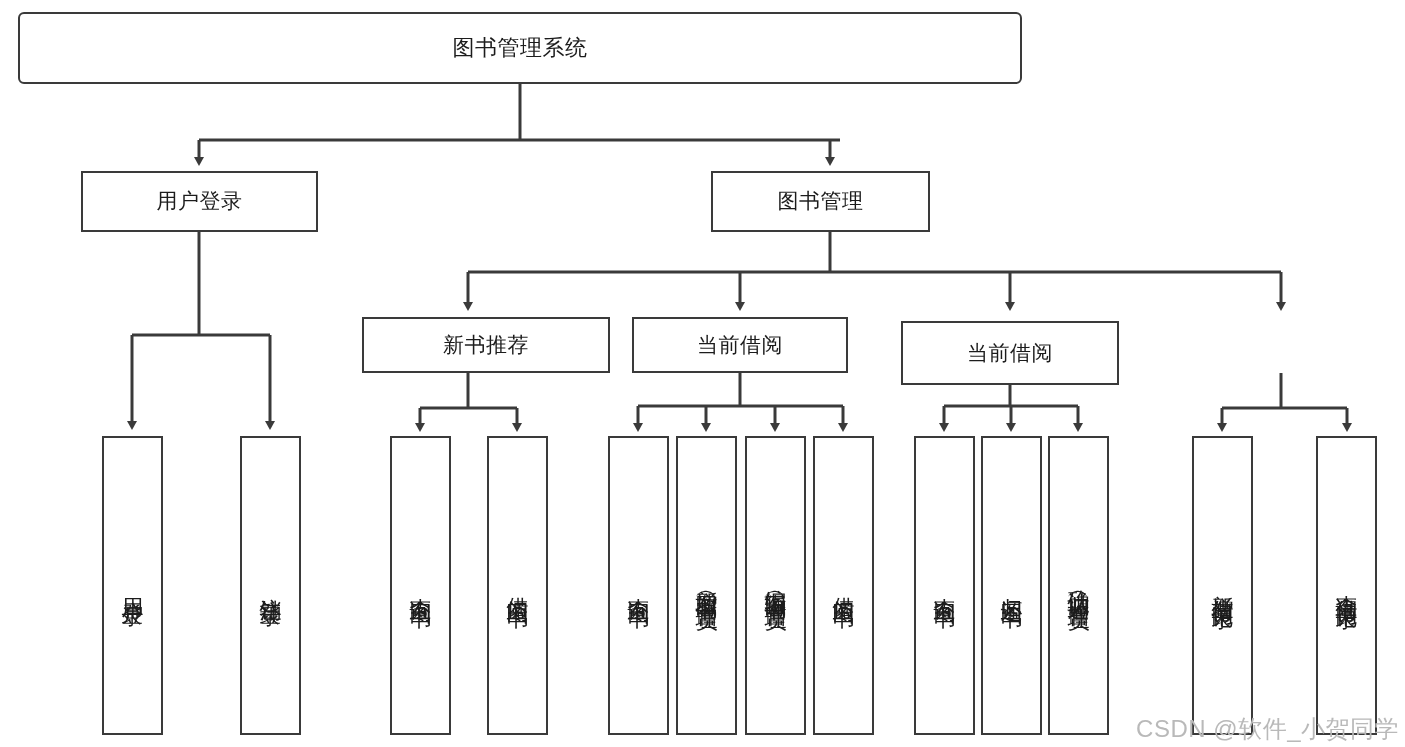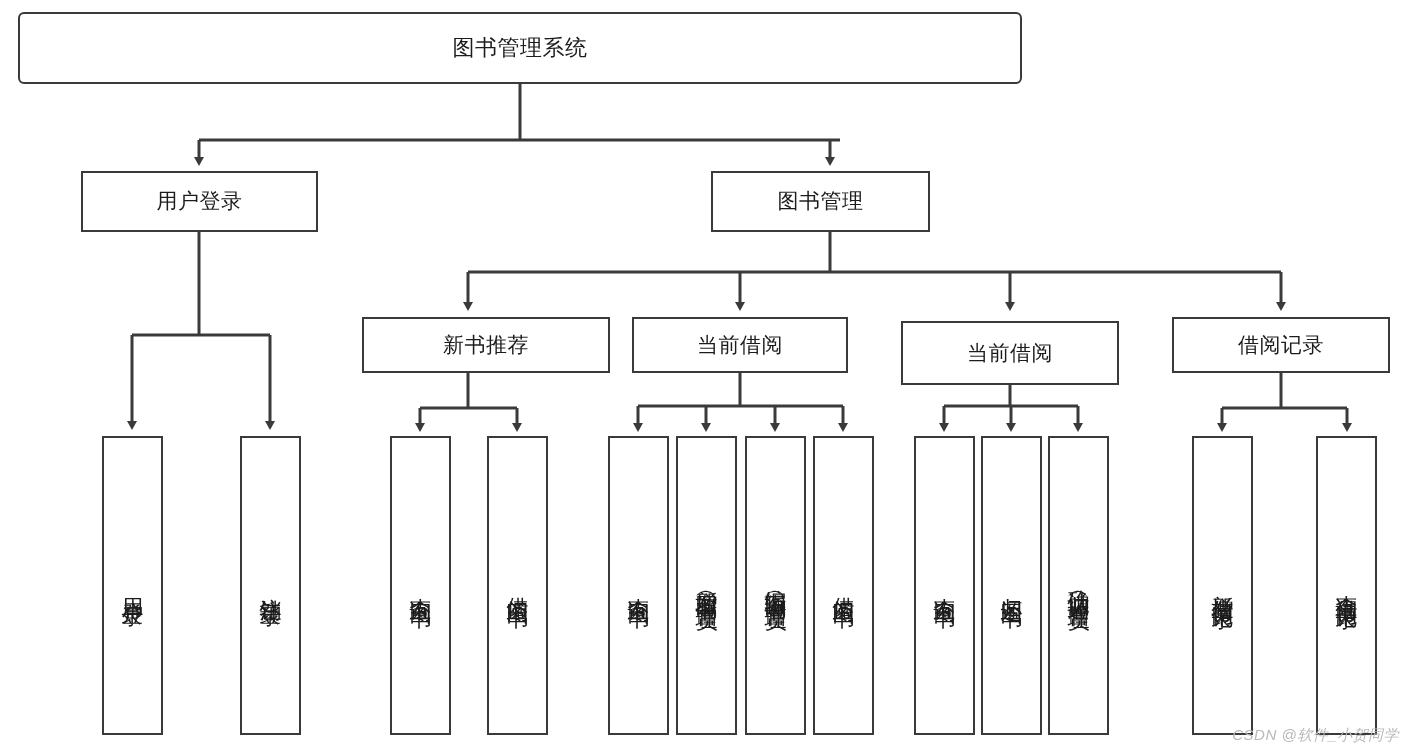--- a/index.html
+++ b/index.html
@@ -45,25 +45,24 @@
     line-height:1.08;
     letter-spacing:3px;
     white-space:nowrap;
     text-align:center;
   }
 
   .watermark{
     position:absolute;
     right:6px;
     bottom:2px;
-    font-size:15px;
+    font-size:24px;
     color:#b9b9b9;
     letter-spacing:0.5px;
     white-space:nowrap;
-    font-style:italic;
   }
 </style>
 </head>
 <body>
 
 <div id="canvas">
 
   <svg id="wires" viewBox="0 0 1405 747">
     <defs>
       <marker id="arw" markerWidth="9" markerHeight="10" refX="1" refY="5" orient="auto" markerUnits="userSpaceOnUse">
@@ -127,23 +126,20 @@
 
   <div class="node" style="left:362px;top:317px;width:248px;height:56px;">
     <span class="lbl">新书推荐</span>
   </div>
   <div class="node" style="left:632px;top:317px;width:216px;height:56px;">
     <span class="lbl">当前借阅</span>
   </div>
   <div class="node" style="left:901px;top:321px;width:218px;height:64px;">
     <span class="lbl">当前借阅</span>
   </div>
-  <div class="node" style="left:1172px;top:317px;width:218px;height:56px;">
-    <span class="lbl">借阅记录</span>
-  </div>
 
   <div class="node leaf" style="left:102px;top:436px;width:61px;height:299px;">
     <span class="lbl">用户登录</span>
   </div>
   <div class="node leaf" style="left:240px;top:436px;width:61px;height:299px;">
     <span class="lbl">注销登录</span>
   </div>
 
   <div class="node leaf" style="left:390px;top:436px;width:61px;height:299px;">
     <span class="lbl">查询图书</span>

